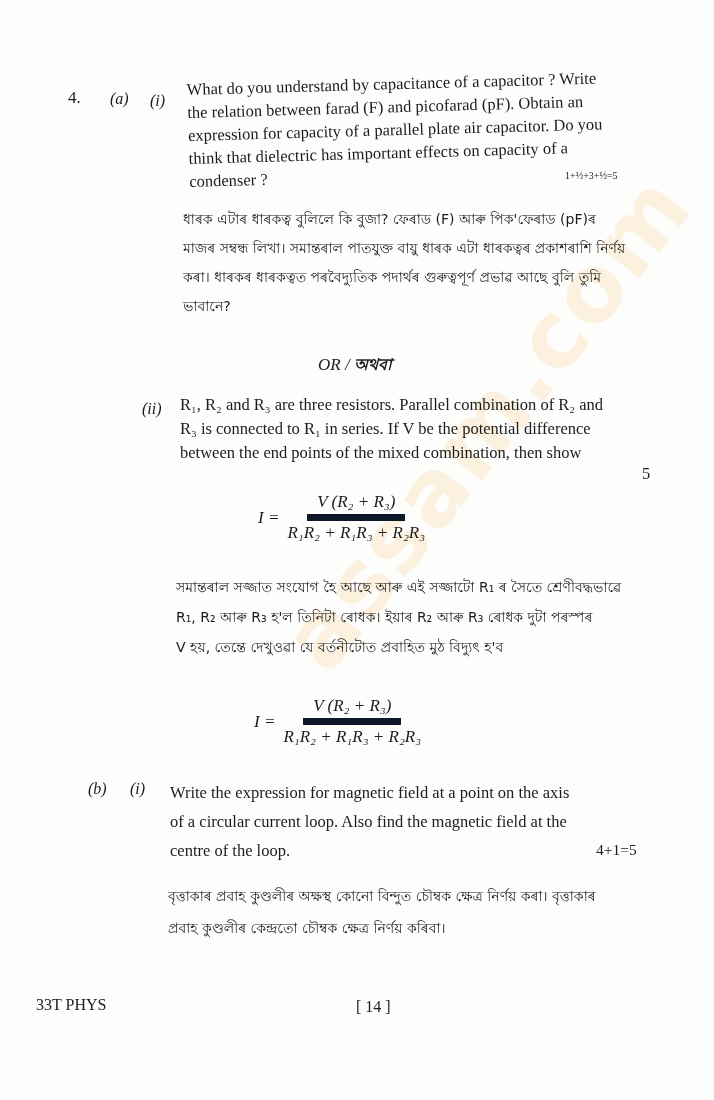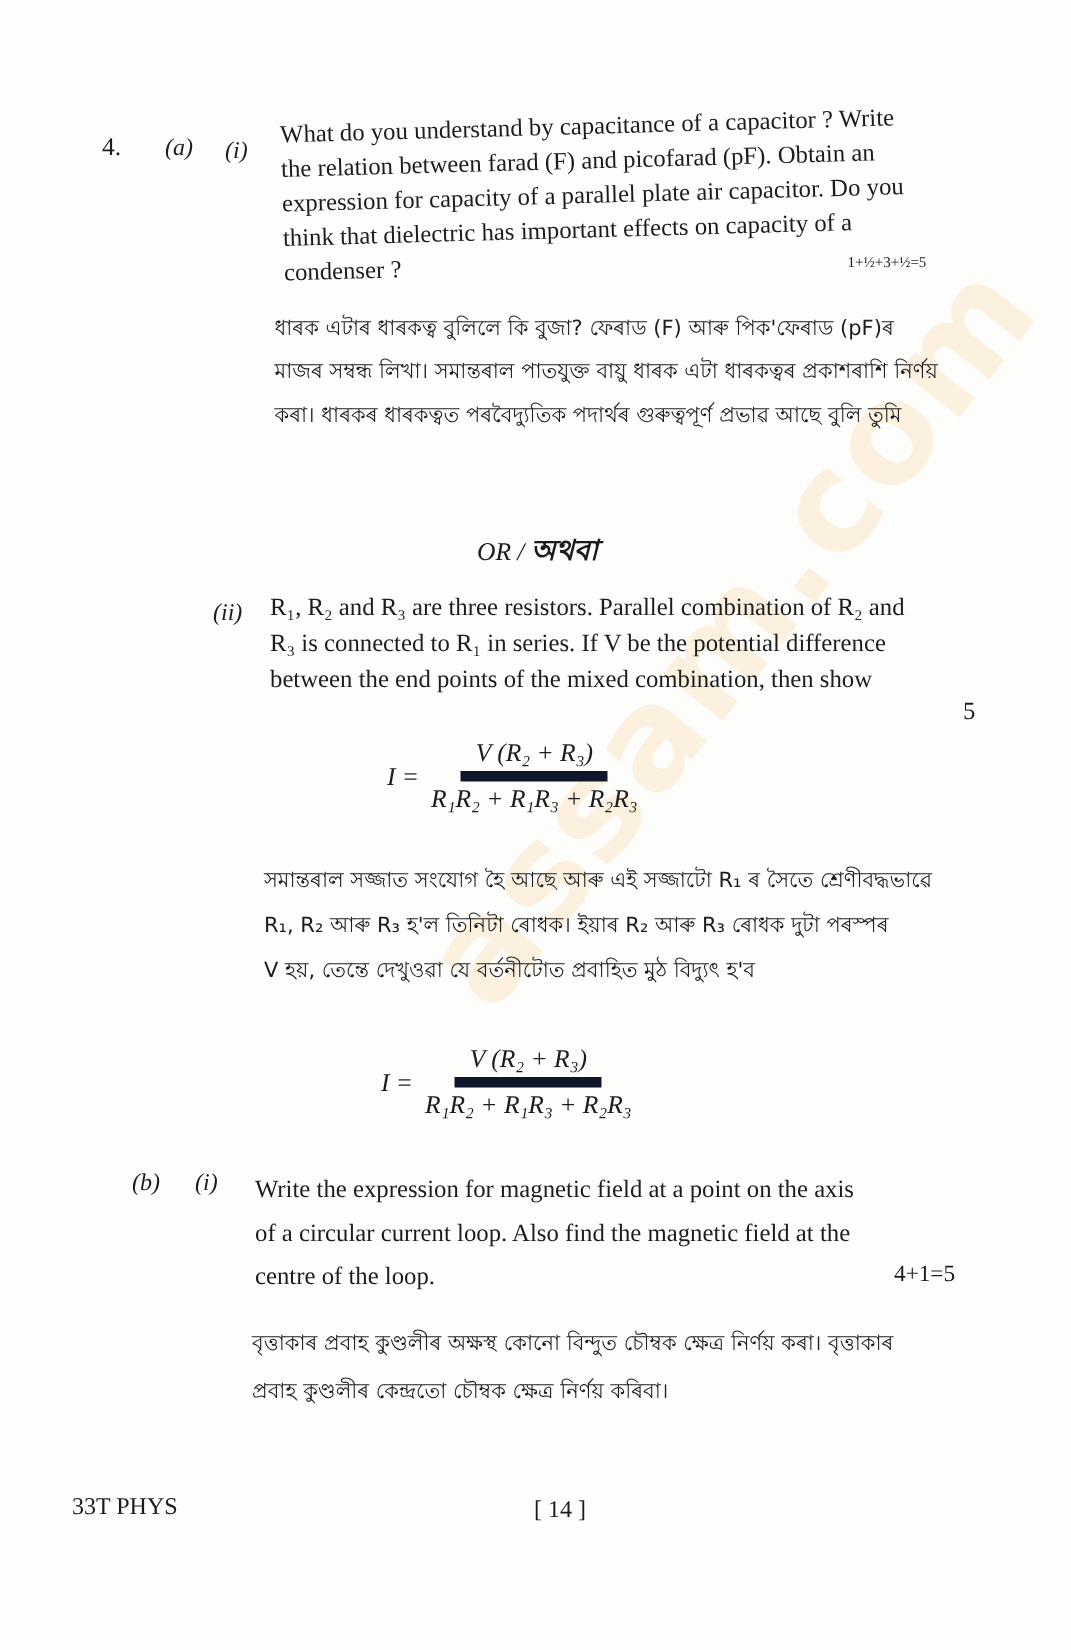--- a/index.html
+++ b/index.html
@@ -40,21 +40,21 @@
       display: flex;
       justify-content: space-between;
       white-space: nowrap;
     }
     .or-heading {
       font-size: 17px;
       font-style: italic;
     }
     .or-heading .as-inline {
       font-family: "DejaVu Sans", sans-serif;
-      font-size: 19px;
+      font-size: 16px;
       font-style: italic;
       font-weight: bold;
     }
     .formula {
       position: absolute;
       display: flex;
       align-items: center;
       font-size: 17px;
       font-style: italic;
     }
@@ -106,20 +106,21 @@
     <span class="justify-line">expression for capacity of a parallel plate air capacitor. Do you</span>
     <span class="justify-line">think that dielectric has important effects on capacity of a</span>
     <span class="line">condenser ?</span>
   </div>
   <div class="abs" style="left:565px; top:170px; font-size:10px;">1+½+3+½=5</div>
 
   <div class="abs as" style="left:183px; top:205px; width:470px;">
     <span class="justify-line">ধাৰক এটাৰ ধাৰকত্ব বুলিলে কি বুজা? ফেৰাড (F) আৰু পিক'ফেৰাড (pF)ৰ</span>
     <span class="justify-line">মাজৰ সম্বন্ধ লিখা। সমান্তৰাল পাতযুক্ত বায়ু ধাৰক এটা ধাৰকত্বৰ প্ৰকাশৰাশি নিৰ্ণয়</span>
     <span class="justify-line">কৰা। ধাৰকৰ ধাৰকত্বত পৰবৈদ্যুতিক পদাৰ্থৰ গুৰুত্বপূৰ্ণ প্ৰভাৱ আছে বুলি তুমি</span>
+    <span class="line">ভাবানে?</span>
   </div>
 
   <div class="abs or-heading" style="left:318px; top:352px;">
     <span>OR / </span><span class="as-inline">অথবা</span>
   </div>
 
   <div class="abs label" style="left:142px; top:400px;">(ii)</div>
   <div class="abs en" style="left:180px; top:393px; width:472px; line-height:24px;">
     <span class="justify-line">R₁, R₂ and R₃ are three resistors. Parallel combination of R₂ and</span>
     <span class="justify-line">R₃ is connected to R₁ in series. If V be the potential difference</span>
@@ -156,16 +157,16 @@
     <span class="justify-line">of a circular current loop. Also find the magnetic field at the</span>
     <span class="line">centre of the loop.</span>
   </div>
   <div class="abs" style="left:596px; top:841px; font-size:15.5px;">4+1=5</div>
 
   <div class="abs as" style="left:168px; top:880px; width:482px; line-height:32px;">
     <span class="justify-line">বৃত্তাকাৰ প্ৰবাহ কুণ্ডলীৰ অক্ষস্থ কোনো বিন্দুত চৌম্বক ক্ষেত্ৰ নিৰ্ণয় কৰা। বৃত্তাকাৰ</span>
     <span class="line">প্ৰবাহ কুণ্ডলীৰ কেন্দ্ৰতো চৌম্বক ক্ষেত্ৰ নিৰ্ণয় কৰিবা।</span>
   </div>
 
-  <div class="abs footer-code" style="left:48px; top:996px;">33T PHYS</div>
+  <div class="abs footer-code" style="left:36px; top:996px;">33T PHYS</div>
   <div class="abs footer-page" style="left:328px; top:998px;margin-left:28px;">[ 14 ]</div>
 
 </div>
 
 </body></html>

